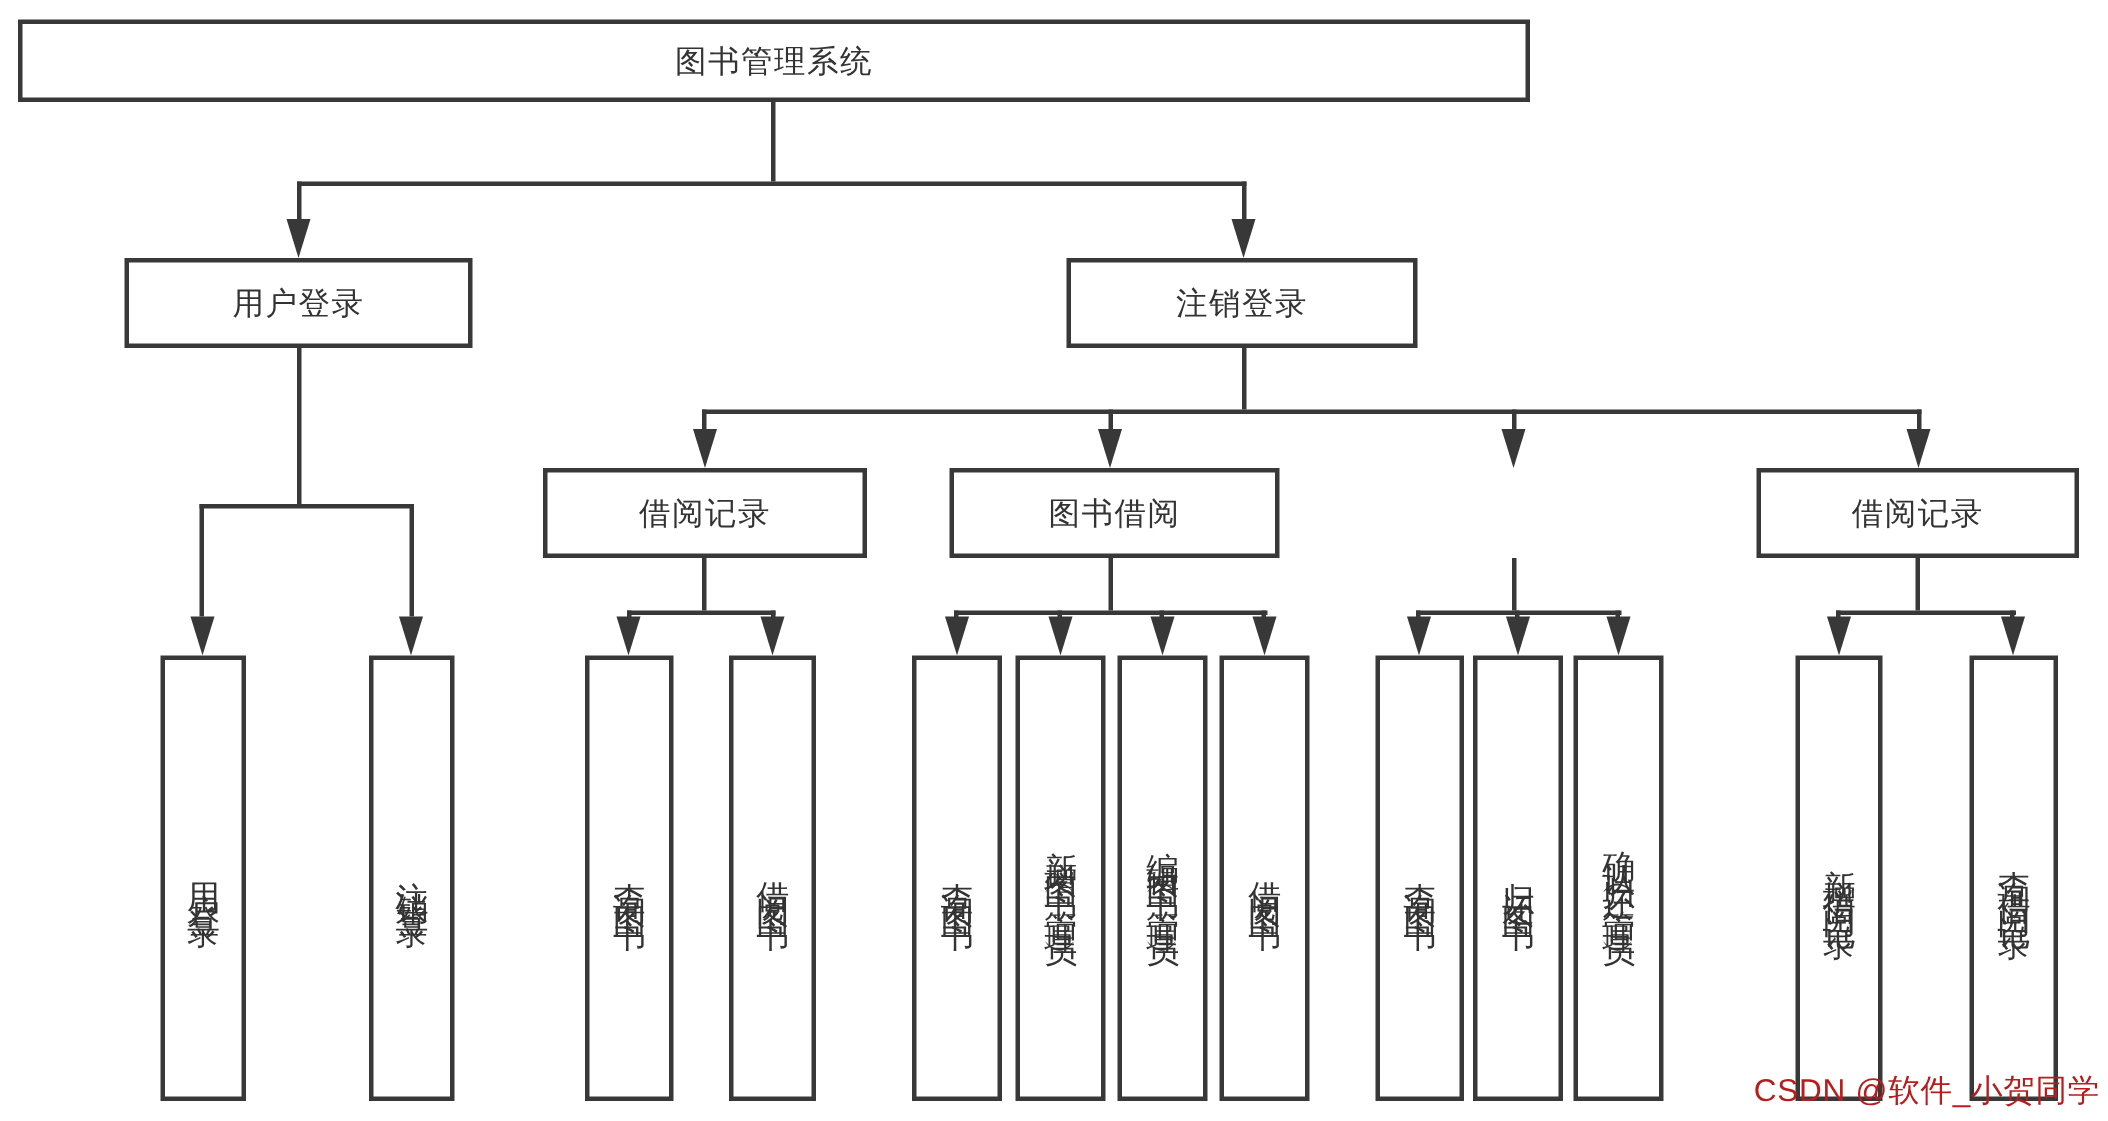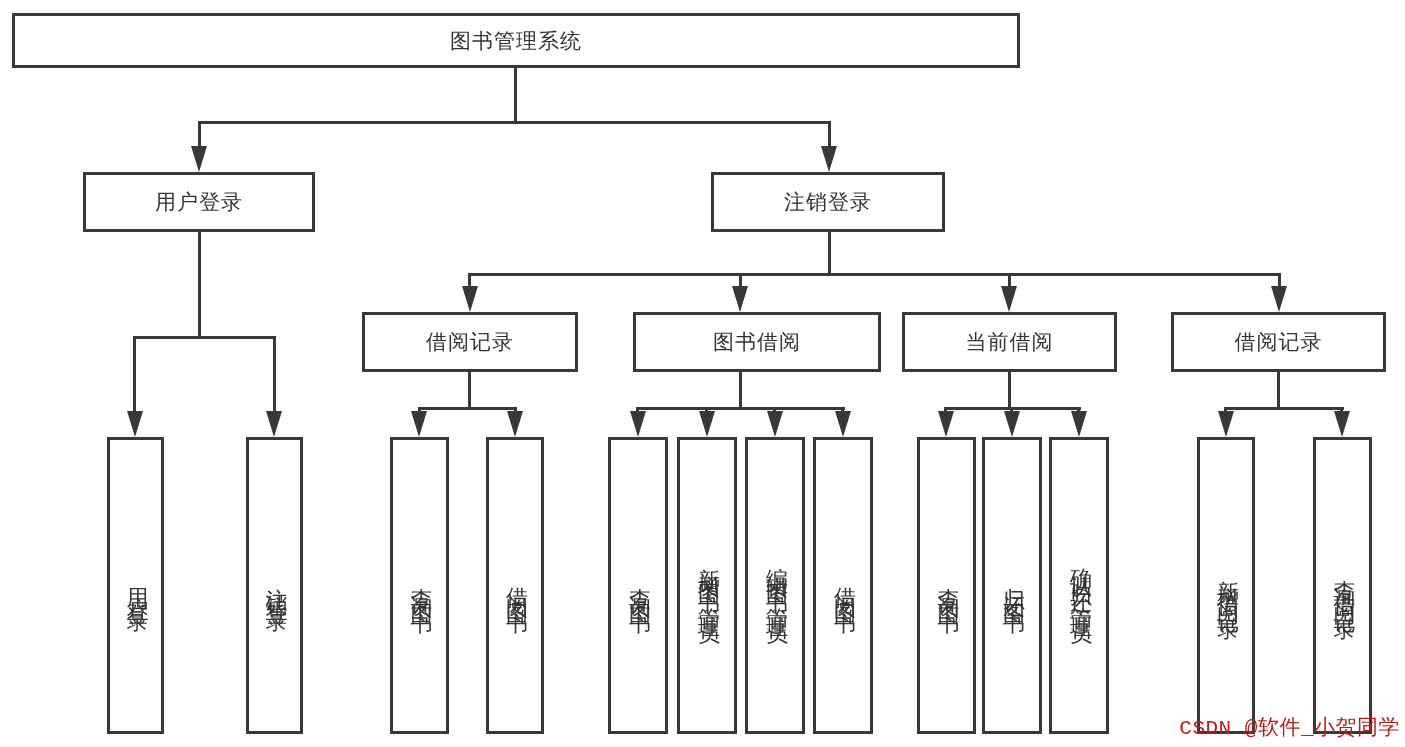--- a/index.html
+++ b/index.html
@@ -1,20 +1,20 @@
 <!DOCTYPE html>
 <html><head>
 <meta charset="utf-8">
 <style>
   html,body{margin:0;padding:0;background:#ffffff;}
   #canvas{
     position:relative;
     width:1405px;height:747px;
     background:#ffffff;
-    font-family:Liberation Mono, monospace;
+    font-family:Liberation Sans, sans-serif;
     color:#333333;
     overflow:hidden;
   }
   .box{
     position:absolute;
     box-sizing:border-box;
     border:3px solid #383838;
     background:#ffffff;
     display:flex;align-items:center;justify-content:center;
     font-size:21px;
@@ -78,22 +78,21 @@
   <div class="vline" style="left:468px;top:273px;height:14px;"></div>
   <div class="arr" style="left:462px;top:286px;"></div>
   <div class="vline" style="left:739px;top:273px;height:14px;"></div>
   <div class="arr" style="left:732px;top:286px;"></div>
   <div class="vline" style="left:1008px;top:273px;height:14px;"></div>
   <div class="arr" style="left:1001px;top:286px;"></div>
   <div class="vline" style="left:1278px;top:273px;height:14px;"></div>
   <div class="arr" style="left:1271px;top:286px;"></div>
 
   <div class="box" style="left:362px;top:312px;width:216px;height:60px;">借阅记录</div>
-  <div class="box" style="left:633px;top:312px;width:248px;height:60px;">图书借阅</div>
-  <div class="box" style="left:902px;top:312px;width:215px;height:60px;">当前借阅</div>
+  <div class="box" style="left:633px;top:312px;width:220px;height:60px;">图书借阅</div>
   <div class="box" style="left:1171px;top:312px;width:215px;height:60px;">借阅记录</div>
 
   <div class="vline" style="left:468px;top:372px;height:35px;"></div>
   <div class="hline" style="left:418px;top:407px;width:99px;"></div>
   <div class="vline" style="left:418px;top:407px;height:6px;"></div>
   <div class="arr" style="left:411px;top:411px;"></div>
   <div class="vline" style="left:514px;top:407px;height:6px;"></div>
   <div class="arr" style="left:507px;top:411px;"></div>
 
   <div class="vline" style="left:739px;top:372px;height:35px;"></div>

